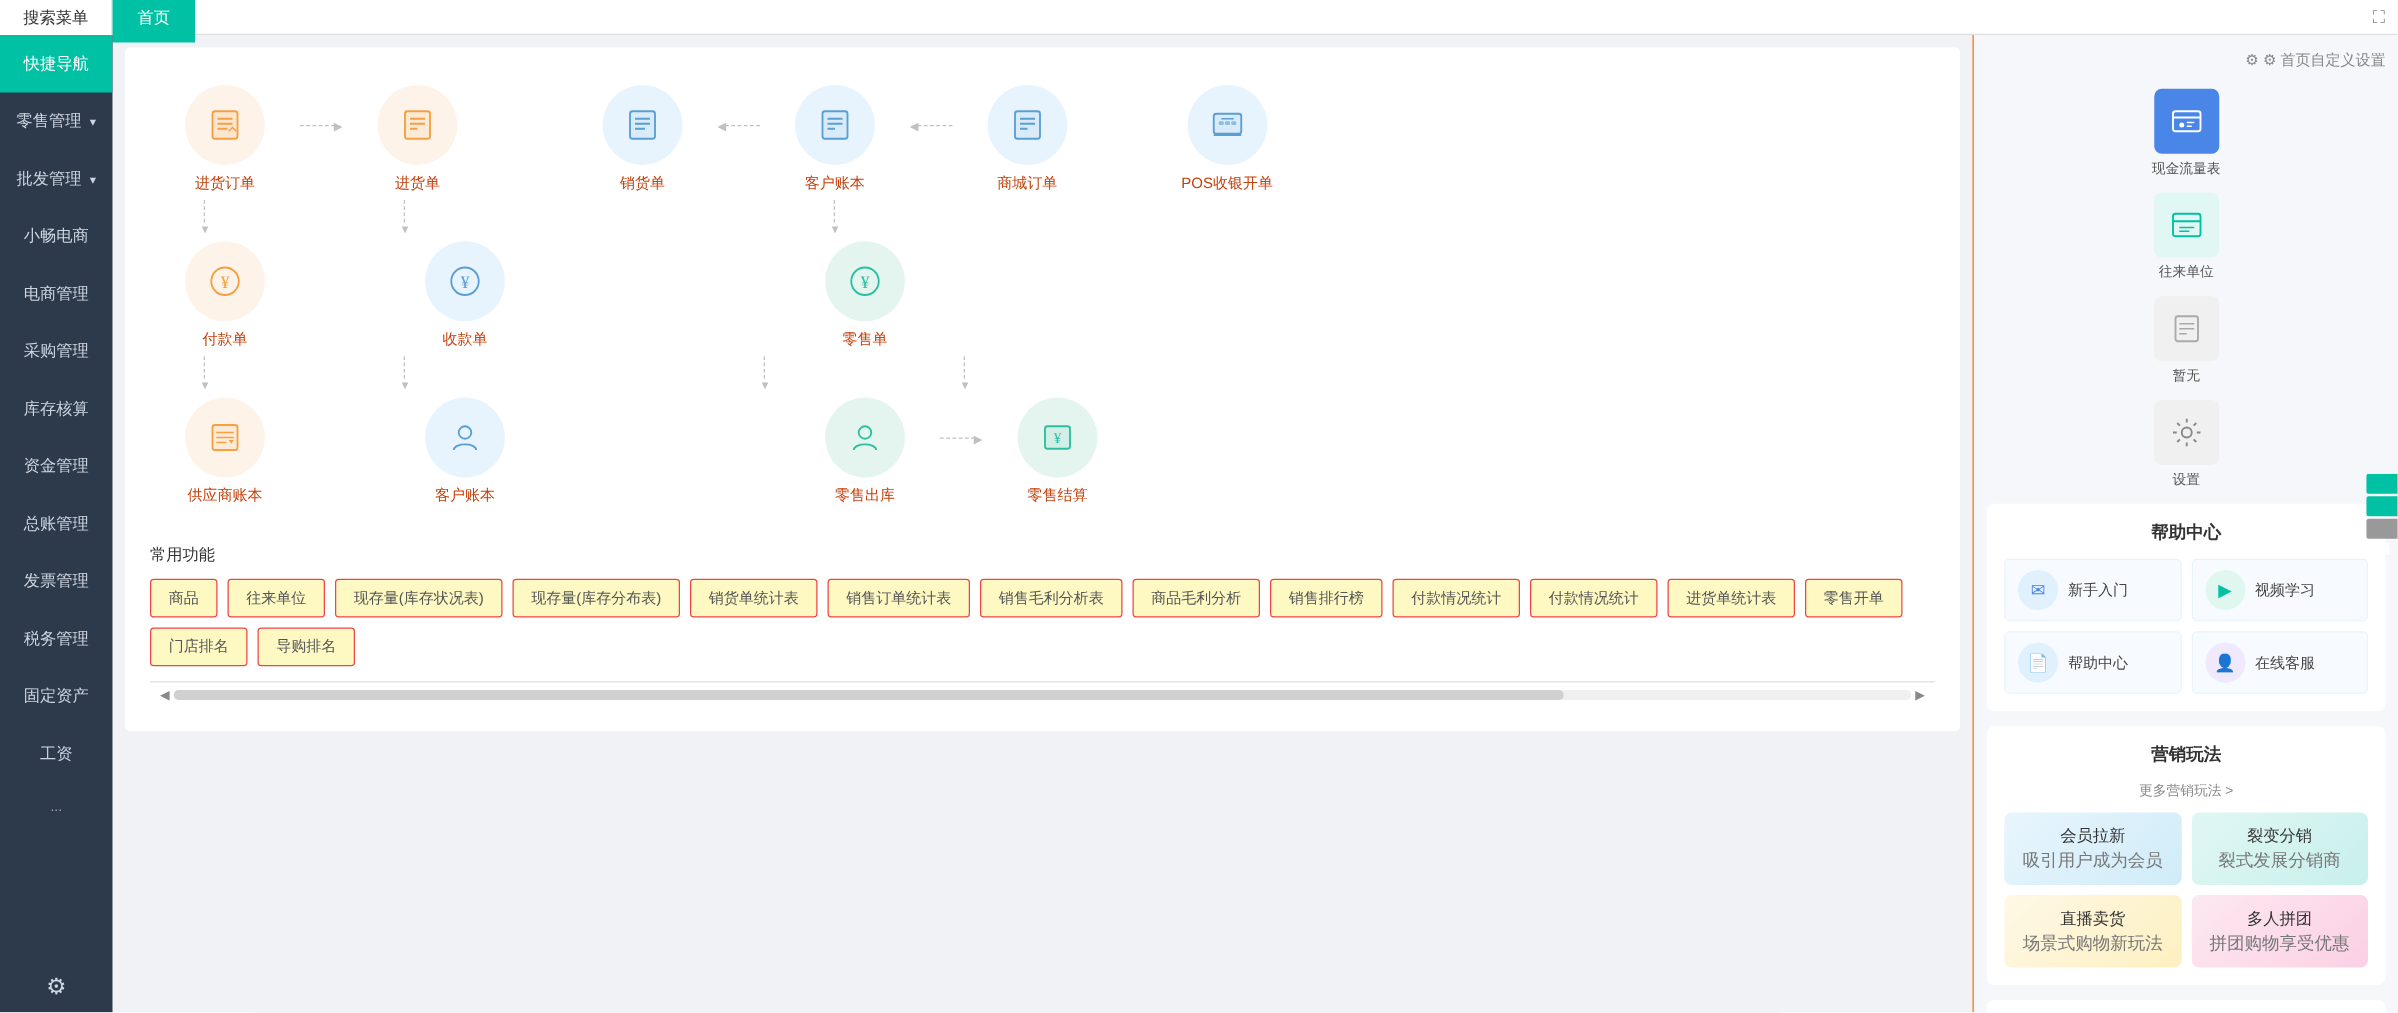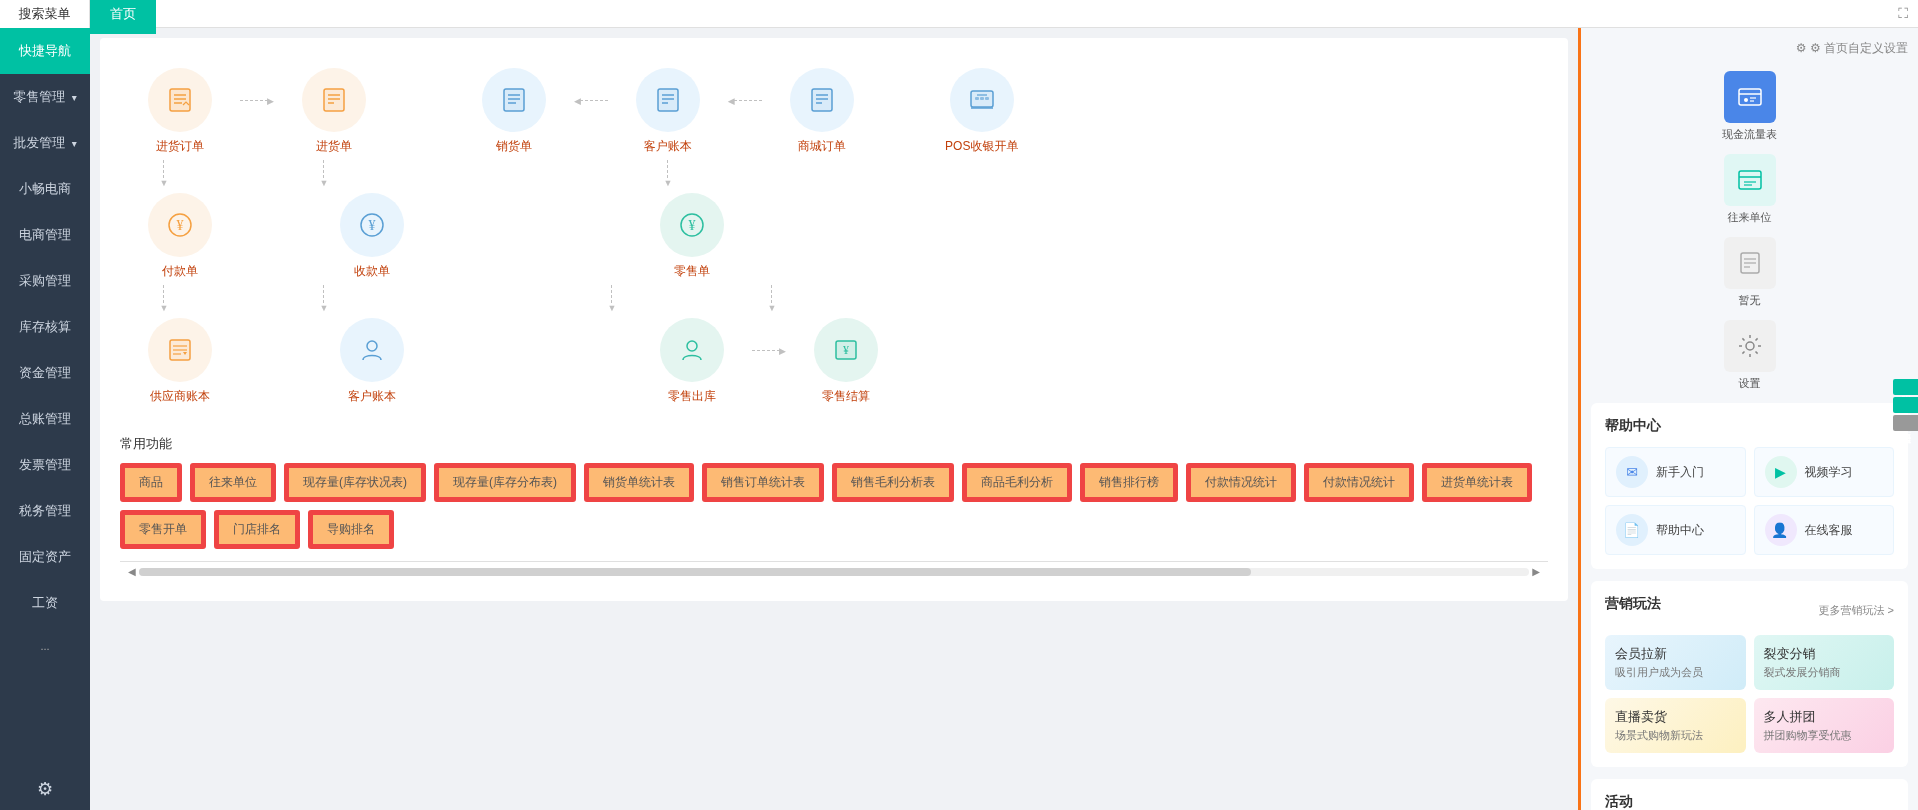--- a/index.html
+++ b/index.html
@@ -29,66 +29,66 @@
     
     .main-panel { flex: 1; overflow-y: auto; padding: 10px; display: flex; flex-direction: column; gap: 10px; }
 
     
     .quick-nav-card { background: #fff; border-radius: 4px; padding: 20px; }
 
     
     .common-functions { margin-top: 15px; }
     .common-title { font-size: 13px; color: #333; margin-bottom: 10px; font-weight: 500; }
     .func-grid { display: flex; flex-wrap: wrap; gap: 8px; }
-    .func-btn { background: #fdba74; border: 5px solid #ef4444; border-radius: 3px; padding: 6px 14px; font-size: 12px; color: #555; cursor: pointer; white-space: nowrap; }
+    .func-btn { background: #fef9c3; border: 1px solid #ef4444; border-radius: 3px; padding: 6px 14px; font-size: 12px; color: #555; cursor: pointer; white-space: nowrap; }
 
     
     .scroll-bar-area { height: 20px; background: #fff; border-top: 1px solid #e0e0e0; display: flex; align-items: center; padding: 0 5px; }
     .scroll-track { flex: 1; height: 8px; background: #f0f0f0; border-radius: 4px; position: relative; }
     .scroll-thumb { width: 80%; height: 8px; background: #d0d0d0; border-radius: 4px; }
     .scroll-left, .scroll-right { color: #888; font-size: 10px; cursor: pointer; padding: 0 3px; }
 
     
-    .right-panel { width: 340px; background: #f5f7fa; border-left: 3px solid #f97316; overflow-y: auto; padding: 10px; flex-shrink: 0; display: flex; flex-direction: column; gap: 12px; }
+    .right-panel { width: 340px; background: #f5f7fa; border-left: 1px solid #f97316; overflow-y: auto; padding: 10px; flex-shrink: 0; display: flex; flex-direction: column; gap: 12px; }
 
     
     .home-customize { text-align: right; font-size: 12px; color: #888; cursor: pointer; padding: 2px 0; }
     .home-customize span { color: #888; }
 
     
     .quick-icons { display: flex; gap: 12px; justify-content: flex-start; flex-direction: column; }
     .quick-icon-item { display: flex; flex-direction: column; align-items: center; gap: 4px; cursor: pointer; }
     .quick-icon-box { width: 52px; height: 52px; border-radius: 6px; display: flex; align-items: center; justify-content: center; font-size: 22px; }
     .quick-icon-box.blue { background: #4a86e8; color: #fff; }
     .quick-icon-box.teal-light { background: #e0f7f4; color: #00c1a3; }
     .quick-icon-box.gray-light { background: #f0f0f0; color: #aaa; }
     .quick-icon-box.gray { background: #f0f0f0; color: #888; }
     .quick-icon-label { font-size: 11px; color: #555; text-align: center; }
 
     
-    .section-card { background: #fff; border-radius: 6px; padding: 14px; }
+    .section-card { background: #fff; border-radius: 6px; padding: 14px; text-align: center; }
     .section-title { font-size: 14px; color: #333; font-weight: 600; margin-bottom: 12px; }
     .help-grid { display: grid; grid-template-columns: 1fr 1fr; gap: 8px; }
     .help-item { display: flex; align-items: center; gap: 8px; padding: 8px 10px; border: 1px solid #e8f4fd; border-radius: 4px; cursor: pointer; background: #f7fbff; }
     .help-icon { width: 32px; height: 32px; border-radius: 50%; display: flex; align-items: center; justify-content: center; font-size: 14px; }
     .help-icon.blue { background: #e0f0fd; color: #4a86e8; }
     .help-icon.green { background: #e0f7f0; color: #00c1a3; }
     .help-icon.purple { background: #f0e8fd; color: #9b59b6; }
     .help-text { font-size: 12px; color: #444; }
 
     
-    .marketing-header { display: flex; justify-content: space-between; align-items: center; margin-bottom: 10px; }
+    .marketing-header { display: flex; justify-content: space-between; align-items: center; margin-bottom: 10px; flex-direction: column; }
     .more-link { font-size: 11px; color: #888; cursor: pointer; }
     .marketing-grid { display: grid; grid-template-columns: 1fr 1fr; gap: 8px; }
     .marketing-item { background: linear-gradient(135deg, #e8f5fd, #d0ecf8); border-radius: 6px; padding: 10px; cursor: pointer; }
     .marketing-item.green { background: linear-gradient(135deg, #e0f7f4, #c8f0eb); }
     .marketing-item.yellow { background: linear-gradient(135deg, #fef8e6, #fdf0c0); }
     .marketing-item.pink { background: linear-gradient(135deg, #fde8f0, #fbd0e4); }
     .marketing-title { font-size: 13px; color: #333; font-weight: 500; }
-    .marketing-desc { font-size: 11px; color: #777; margin-top: 2px; }
+    .marketing-desc { font-size: 14px; color: #777; margin-top: 2px; }
 
     
     .side-float { position: fixed; right: 0; top: 50%; transform: translateY(-50%); display: flex; flex-direction: column; gap: 2px; }
     .float-btn { background: #00c1a3; color: #fff; writing-mode: vertical-rl; font-size: 11px; padding: 8px 5px; cursor: pointer; border-radius: 2px 0 0 2px; }
     .float-btn.gray { background: #999; }
 
     
     .diagram-wrapper { padding: 10px 0; }
     .row1, .row2, .row3 { display: flex; align-items: center; margin-bottom: 5px; }
     .node-col { display: flex; flex-direction: column; align-items: center; width: 120px; }

